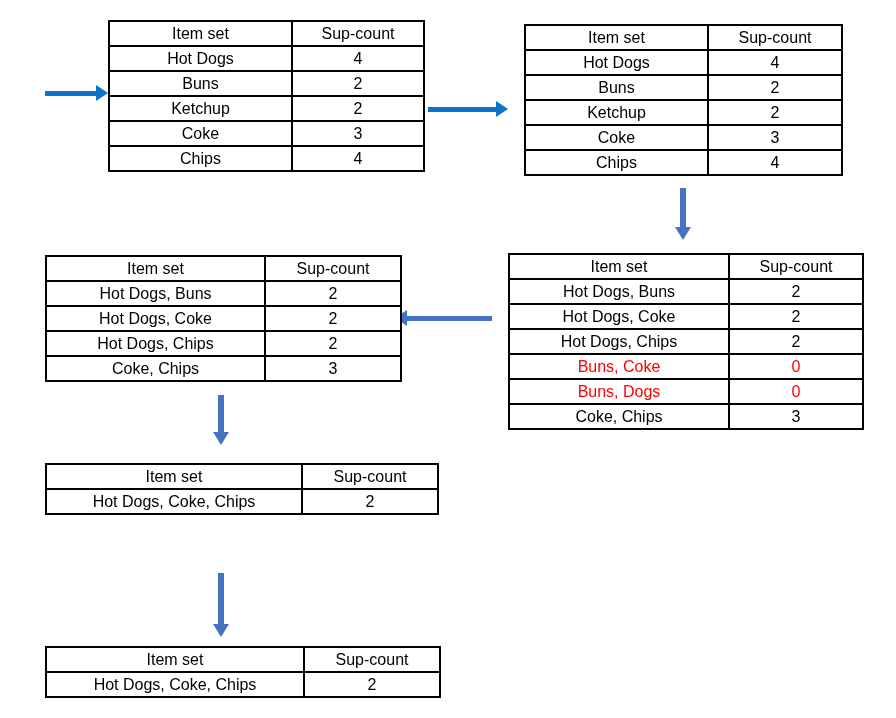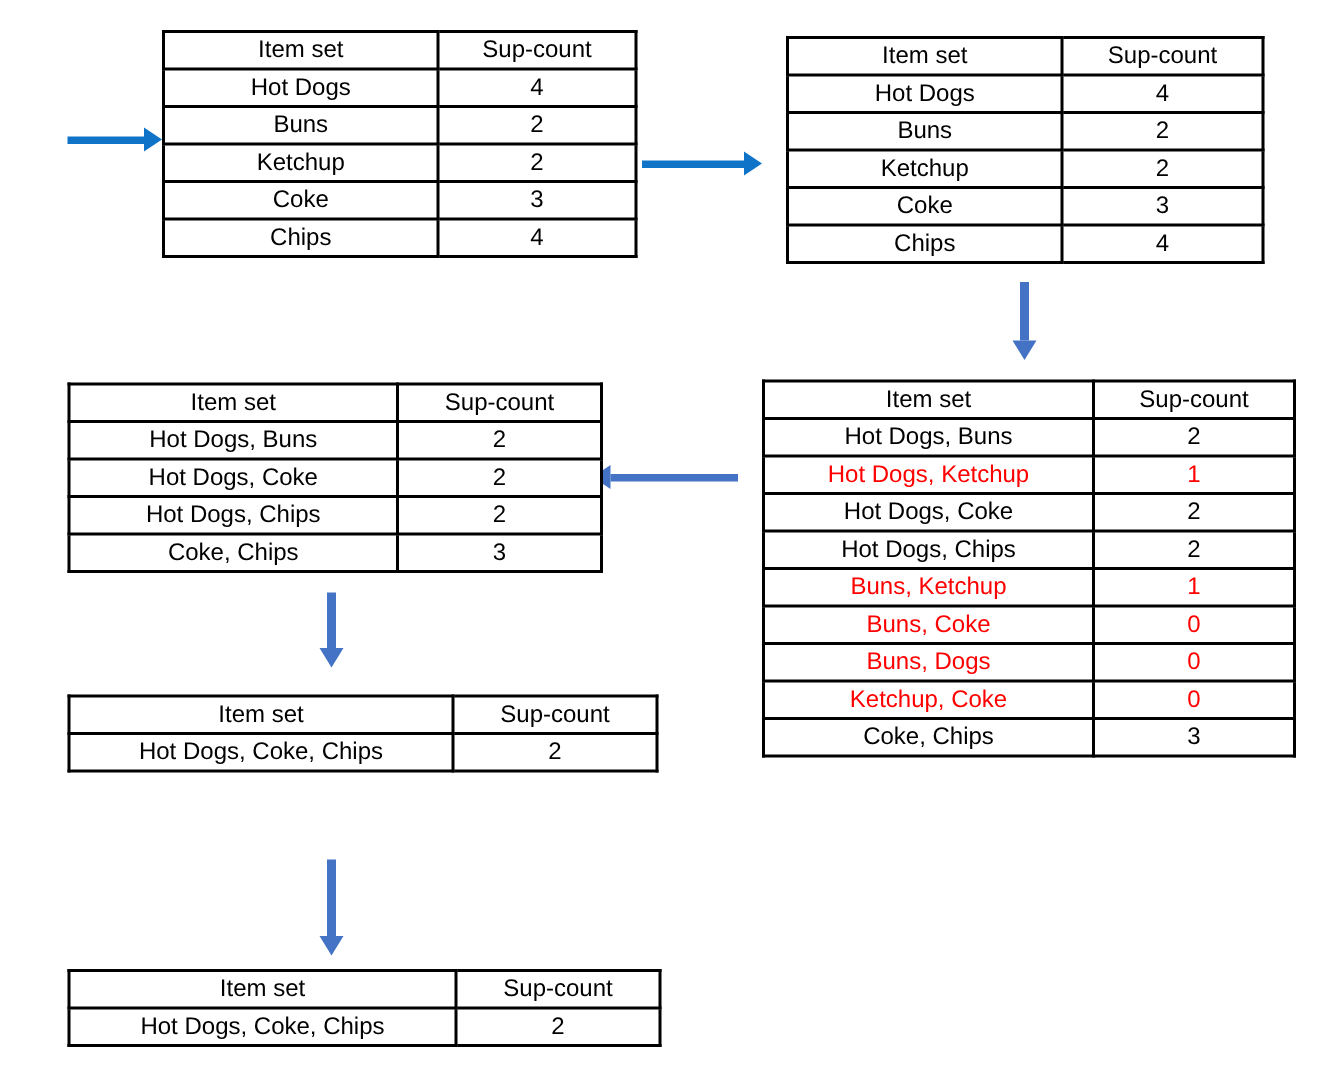--- a/index.html
+++ b/index.html
@@ -161,48 +161,36 @@
         <tr>
           <th class="c-item">Item set</th>
           <th class="c-sup">Sup-count</th>
         </tr>
       </thead>
       <tbody>
         <tr>
           <td class="c-item">Hot Dogs, Buns</td>
           <td class="c-sup">2</td>
         </tr>
-        <tr class="red">
-          <td class="c-item">Hot Dogs, Ketchup</td>
-          <td class="c-sup">1</td>
-        </tr>
         <tr>
           <td class="c-item">Hot Dogs, Coke</td>
           <td class="c-sup">2</td>
         </tr>
         <tr>
           <td class="c-item">Hot Dogs, Chips</td>
           <td class="c-sup">2</td>
-        </tr>
-        <tr class="red">
-          <td class="c-item">Buns, Ketchup</td>
-          <td class="c-sup">1</td>
         </tr>
         <tr class="red">
           <td class="c-item">Buns, Coke</td>
           <td class="c-sup">0</td>
         </tr>
         <tr class="red">
           <td class="c-item">Buns, Dogs</td>
           <td class="c-sup">0</td>
         </tr>
-        <tr class="red">
-          <td class="c-item">Ketchup, Coke</td>
-          <td class="c-sup">0</td>
-        </tr>
         <tr>
           <td class="c-item">Coke, Chips</td>
           <td class="c-sup">3</td>
         </tr>
       </tbody>
     </table>
 
   <div class="arrow arrow-h muted" style="left:395px; top:310px; width:97px;">
     <div class="head-left"></div>
     <div class="shaft"></div>

